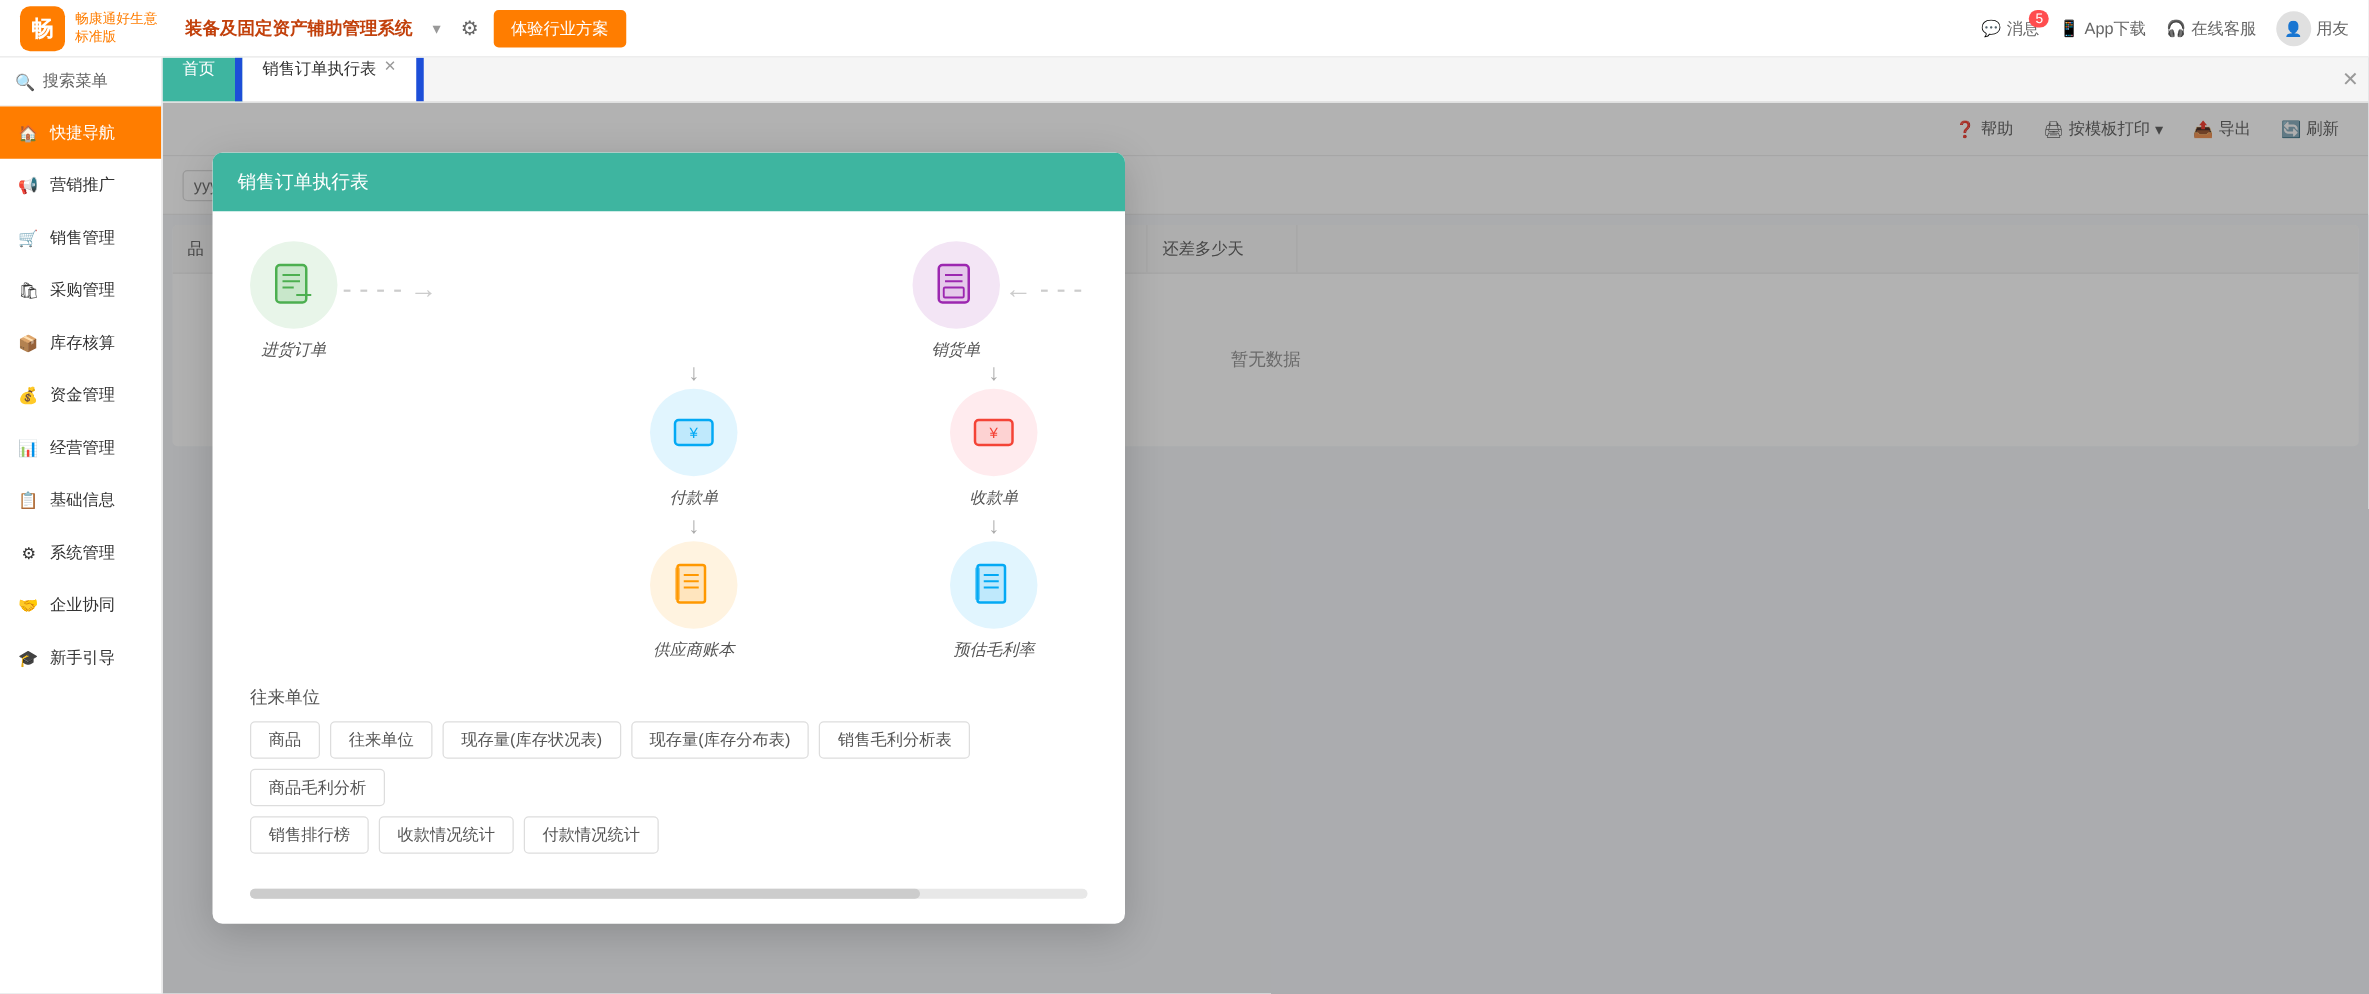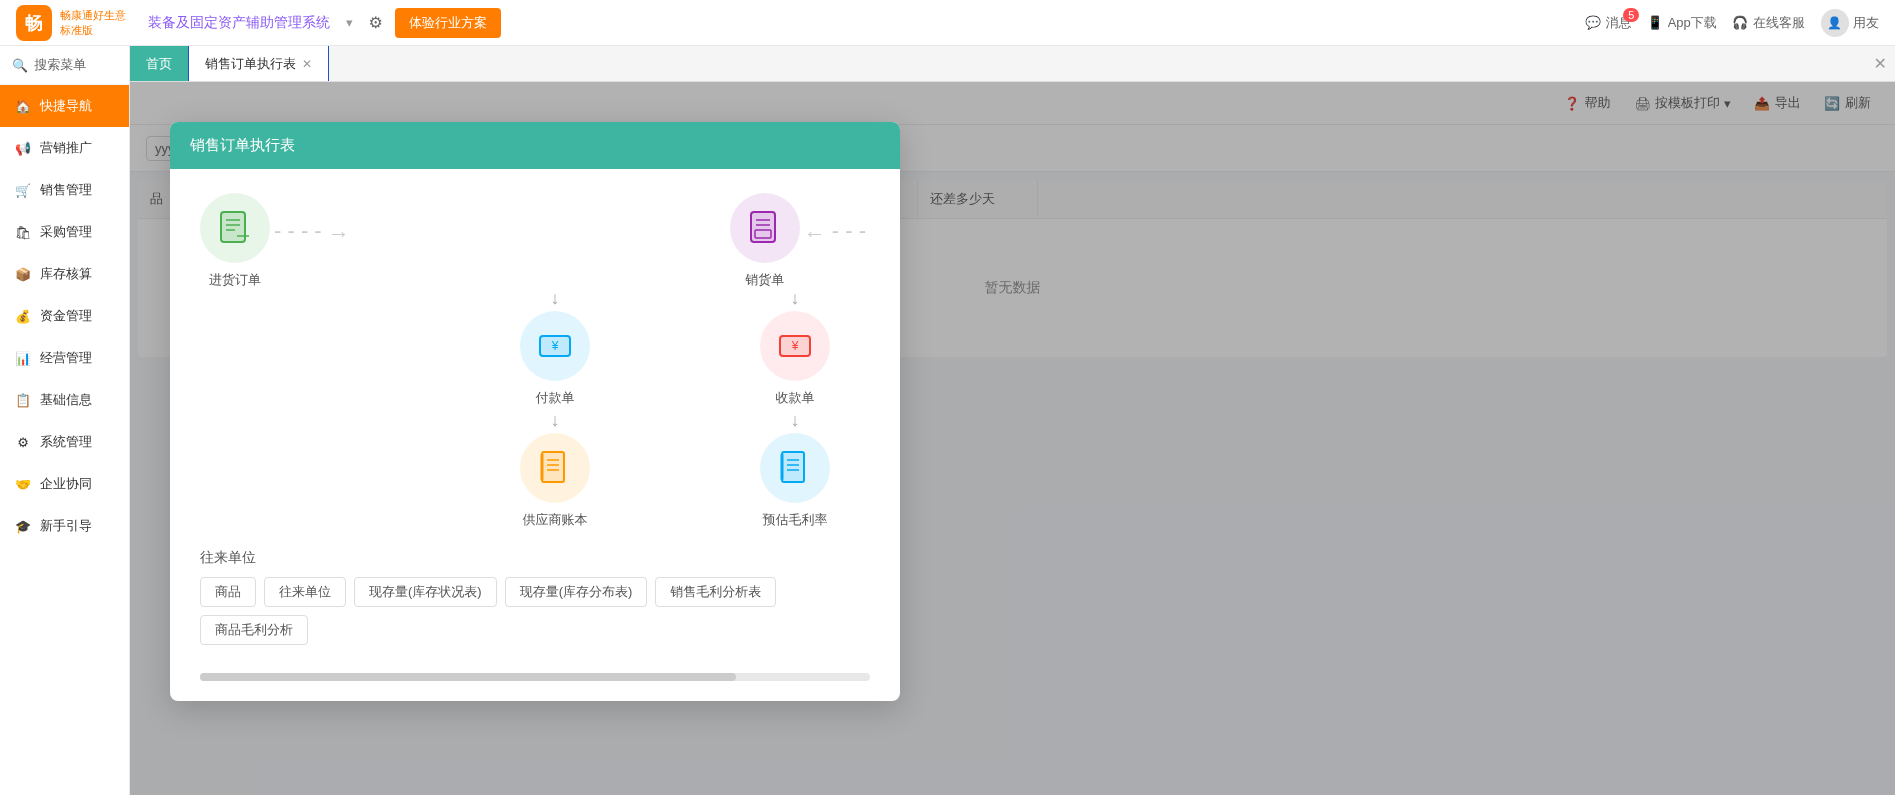--- a/index.html
+++ b/index.html
@@ -11,21 +11,21 @@
     
     .top-header {
       display: flex; align-items: center; justify-content: space-between;
       background: #fff; height: 46px; padding: 0 16px;
       border-bottom: 1px solid #e8e8e8; flex-shrink: 0;
     }
     .top-header-left { display: flex; align-items: center; gap: 12px; }
     .logo-area { display: flex; align-items: center; gap: 8px; width: 120px; }
     .logo-icon { width: 36px; height: 36px; background: #ff7d00; border-radius: 8px; display: flex; align-items: center; justify-content: center; color: white; font-size: 18px; font-weight: bold; }
     .logo-text { font-size: 11px; color: #ff7d00; line-height: 1.3; }
-    .system-title { font-size: 14px; color: #8b5cf6; font-weight: 400; }
+    .system-title { font-size: 14px; color: #c2410c; font-weight: 700; }
     .system-dropdown { color: #999; cursor: pointer; padding: 4px; }
     .settings-icon { color: #666; cursor: pointer; font-size: 16px; }
     .trial-btn { background: #ff7d00; color: white; border: none; padding: 6px 14px; border-radius: 4px; cursor: pointer; font-size: 13px; }
 
     .top-header-right { display: flex; align-items: center; gap: 16px; }
     .header-action { display: flex; align-items: center; gap: 4px; color: #666; cursor: pointer; font-size: 13px; position: relative; }
     .badge { background: #ff4d4f; color: white; border-radius: 10px; padding: 1px 5px; font-size: 11px; position: absolute; top: -6px; right: -8px; }
     .user-avatar { width: 28px; height: 28px; background: #e0e0e0; border-radius: 50%; display: flex; align-items: center; justify-content: center; color: #666; font-size: 12px; }
 
     
@@ -37,21 +37,21 @@
     .sidebar-nav { flex: 1; overflow-y: auto; }
     .nav-item { display: flex; align-items: center; gap: 8px; padding: 12px 14px; color: #333; cursor: pointer; font-size: 13px; }
     .nav-item.active { background: #ff7d00; color: white; }
     .nav-item .nav-icon { width: 18px; height: 18px; display: flex; align-items: center; justify-content: center; flex-shrink: 0; }
 
     
     .content-area { flex: 1; display: flex; flex-direction: column; overflow: hidden; }
 
     
     .tab-bar { display: flex; align-items: center; background: #f5f5f5; border-bottom: 1px solid #ddd; height: 36px; flex-shrink: 0; }
-    .tab-item { display: flex; align-items: center; gap: 6px; padding: 0 16px; height: 100%; cursor: pointer; font-size: 13px; color: #666; border-right: 1px solid #1d4ed8; }
+    .tab-item { display: flex; align-items: flex-start; gap: 6px; padding: 0 16px; height: 100%; cursor: pointer; font-size: 13px; color: #666; border-right: 6px solid #1d4ed8; }
     .tab-item.home { background: #3eb5a0; color: white; }
     .tab-item.active { background: white; color: #333; }
     .tab-close { color: #999; font-size: 12px; cursor: pointer; }
     .tab-end { flex: 1; display: flex; justify-content: flex-end; padding-right: 8px; }
     .close-btn { color: #999; cursor: pointer; font-size: 16px; }
 
     
     .page-content { flex: 1; background: #f5f7fa; overflow: hidden; position: relative; }
 
     
@@ -82,21 +82,21 @@
       padding-top: 40px; padding-left: 40px;
     }
     .modal-box {
       background: white; border-radius: 8px; width: 730px;
       box-shadow: 0 8px 32px rgba(0,0,0,0.18); overflow: hidden;
       padding-bottom: 20px;
     }
     .modal-header { background: #3eb5a0; color: white; padding: 14px 20px; font-size: 15px; font-weight: 500; display: flex; align-items: center; justify-content: space-between; }
     .flow-node { display: flex; flex-direction: column; align-items: center; gap: 8px; }
     .flow-circle { width: 72px; height: 72px; border-radius: 50%; display: flex; align-items: center; justify-content: center; font-size: 30px; }
-    .flow-label { font-size: 13px; color: #555; }
+    .flow-label { font-size: 13px; color: #555; font-style: italic; }
 
     
     .common-section { padding: 10px 30px; }
     .common-title { font-size: 14px; color: #555; margin-bottom: 10px; font-weight: 500; }
     .common-btns { display: flex; flex-wrap: wrap; gap: 8px; margin-bottom: 8px; }
     .common-btn { border: 1px solid #ddd; background: white; padding: 5px 14px; border-radius: 4px; cursor: pointer; font-size: 13px; color: #555; }
 
     
     .modal-scroll-bar { margin: 10px 30px 0; height: 8px; background: #e8e8e8; border-radius: 4px; position: relative; }
     .modal-scroll-thumb { position: absolute; left: 0; top: 0; width: 80%; height: 8px; background: #ccc; border-radius: 4px; }
@@ -383,20 +383,25 @@
             <div class="common-section">
               <div class="common-title">往来单位</div>
               <div class="common-btns">
                 <button class="common-btn">商品</button>
                 <button class="common-btn">往来单位</button>
                 <button class="common-btn">现存量(库存状况表)</button>
                 <button class="common-btn">现存量(库存分布表)</button>
                 <button class="common-btn">销售毛利分析表</button>
                 <button class="common-btn">商品毛利分析</button>
               </div>
+              <div class="common-btns">
+                <button class="common-btn">销售排行榜</button>
+                <button class="common-btn">收款情况统计</button>
+                <button class="common-btn">付款情况统计</button>
+              </div>
             </div>
 
             <div class="modal-scroll-bar">
               <div class="modal-scroll-thumb"></div>
             </div>
           </div>
         </div>
 
       </div>
     </div>

